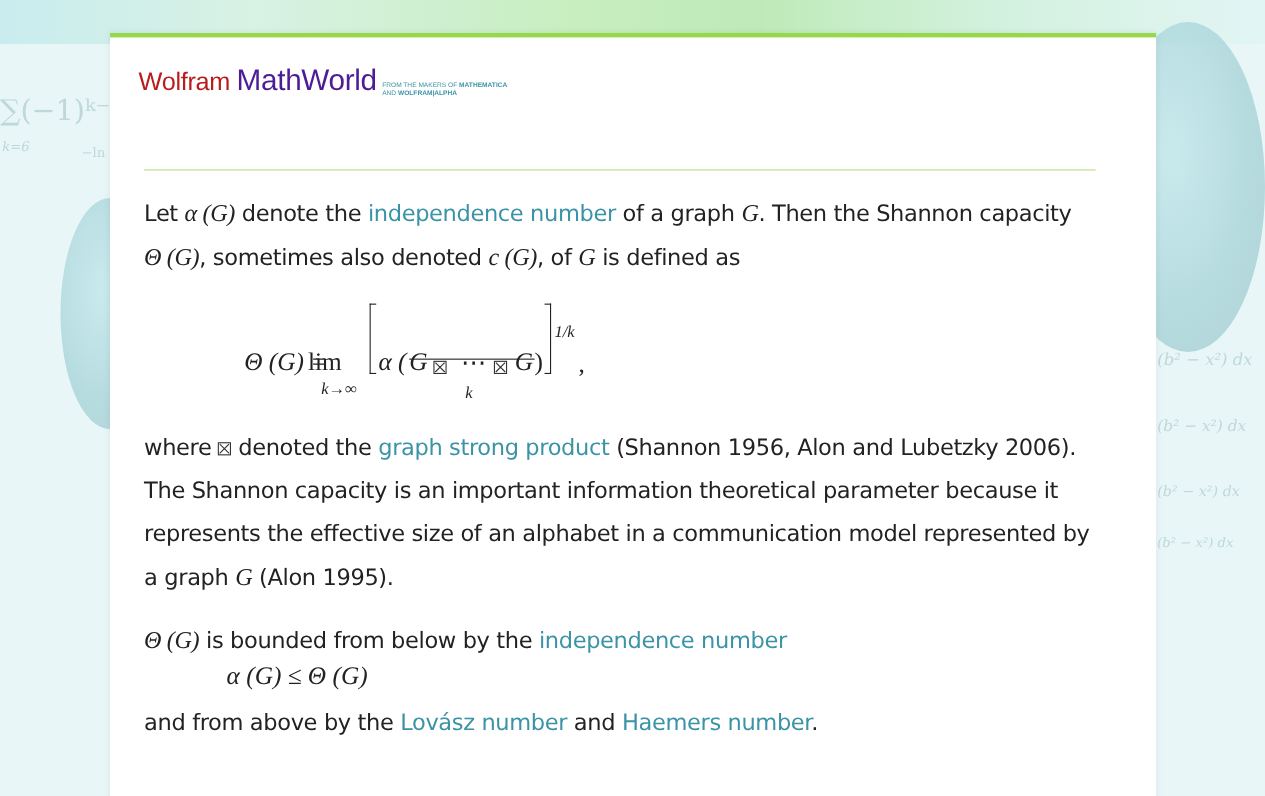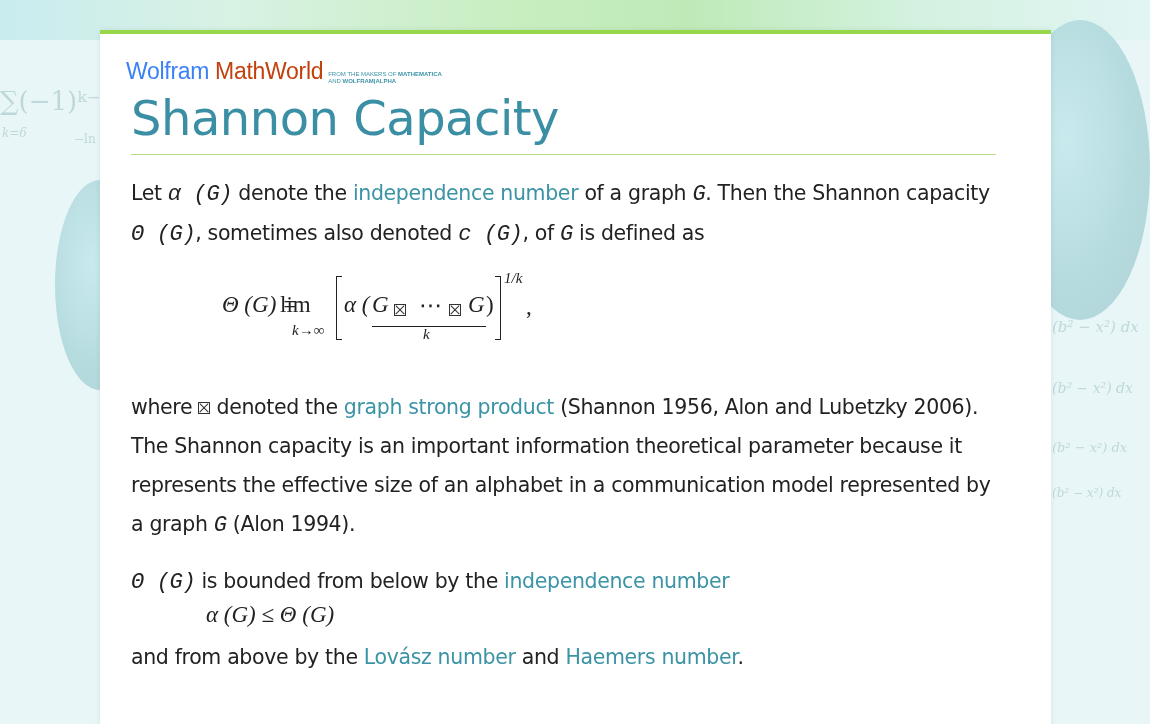--- a/index.html
+++ b/index.html
@@ -17,42 +17,42 @@
     position: absolute; border-radius: 50%;
     background: radial-gradient(ellipse at 40% 40%, #bfe6ea 0%, #a6d3d8 55%, #9cc6cb 100%);
     opacity: .75;
   }
   .card {
     position: absolute; left: 100px; top: 30px; width: 951px; height: 720px;
     background: #ffffff; border-top: 4px solid #97d84a;
     box-shadow: 0 0 6px rgba(0,0,0,.08);
   }
   .brand { position: absolute; left: 26px; top: 24px; display: flex; align-items: baseline; }
-  .brand-wolfram { font-size: 23px; color: #3b82f6; letter-spacing: -0.3px; }
-  .brand-mw { font-size: 23px; color: #c2410c; margin-left: 6px; letter-spacing: -0.3px; }
+  .brand-wolfram { font-size: 23px; color: #b91c1c; letter-spacing: -0.3px; }
+  .brand-mw { font-size: 27px; color: #4c1d95; margin-left: 6px; letter-spacing: -0.3px; }
   .brand-tag { margin-left: 5px; font-size: 6px; line-height: 7px; color: #3b93a6; transform: translateY(-3px); }
   .brand-tag b { font-weight: bold; }
   .title {
     position: absolute; left: 31px; top: 56px; font-size: 48px; color: #3b8fa4;
     font-family: "DejaVu Sans", sans-serif; font-weight: normal; letter-spacing: -0.5px; margin: 0;
   }
   .title-rule { position: absolute; left: 31px; top: 120px; width: 865px; height: 1px; background: #b6dd85; }
   .content {
     position: absolute; left: 31px; top: 140px; width: 880px;
     font-family: "DejaVu Sans", sans-serif; font-size: 20.5px; color: #222; line-height: 39px;
     letter-spacing: -0.35px;
   }
   .content p { margin: 0; }
-  .m { font-family: Liberation Mono, monospace; font-style: italic; font-size: 22px; }
+  .m { font-family: Liberation Serif, serif; font-style: italic; font-size: 22px; }
   a.link { color: #3b93a6; text-decoration: none; }
   .eq1 {
     position: absolute; left: 106px; top: 230px; height: 90px; width: 500px;
     font-family: "Liberation Serif", "DejaVu Serif", serif; font-size: 23px; color: #222;
   }
-  .eq1 span { position: absolute; }
+  .eq1 span { position: absolute; margin-top: 24px; }
   .br { position: absolute; border: 1.5px solid #222; }
   .eq2 { position: absolute; left: 106px; top: 568px; font-family: "Liberation Serif", serif; font-size: 23px; color: #222; }
   .boxtimes {
     display: inline-block; width: 12px; height: 12px; border: 1.3px solid #333; position: relative;
     vertical-align: middle; box-sizing: border-box;
   }
   .boxtimes::before, .boxtimes::after {
     content: ""; position: absolute; left: 50%; top: 50%; width: 12px; height: 1.2px; background: #333;
   }
   .boxtimes::before { transform: translate(-50%,-50%) rotate(45deg); }
@@ -92,34 +92,33 @@
 
   <div class="brand">
     <span class="brand-wolfram">Wolfram</span>
     <span class="brand-mw">MathWorld</span>
     <span class="brand-tag">
       <span>FROM THE MAKERS OF </span><b>MATHEMATICA</b><br>
       <span>AND </span><b>WOLFRAM|ALPHA</b>
     </span>
   </div>
 
-  <h1 class="title">Shannon Capacity</h1>
   <div class="title-rule"></div>
 
   <div class="content">
     <p>
       <span>Let </span><span class="m">α (G)</span><span> denote the </span><a class="link" href="#">independence number</a><span> of a graph </span><span class="m">G</span><span>. Then the Shannon capacity</span><br>
       <span class="m">Θ (G)</span><span>, sometimes also denoted </span><span class="m">c (G)</span><span>, of </span><span class="m">G</span><span> is defined as</span>
     </p>
 
     <p style="margin-top:134px;">
       <span>where </span><span class="boxtimes"></span><span> denoted the </span><a class="link" href="#">graph strong product</a><span> (Shannon 1956, Alon and Lubetzky 2006).</span><br>
       <span>The Shannon capacity is an important information theoretical parameter because it</span><br>
       <span>represents the effective size of an alphabet in a communication model represented by</span><br>
-      <span>a graph </span><span class="m">G</span><span> (Alon 1994).</span>
+      <span>a graph </span><span class="m">G</span><span> (Alon 1995).</span>
     </p>
 
     <p style="margin-top:17px;">
       <span class="m">Θ (G)</span><span> is bounded from below by the </span><a class="link" href="#">independence number</a>
     </p>
 
     <p style="margin-top:36px;">
       <span>and from above by the </span><a class="link" href="#">Lovász number</a><span> and </span><a class="link" href="#">Haemers number</a><span>.</span>
     </p>
 

